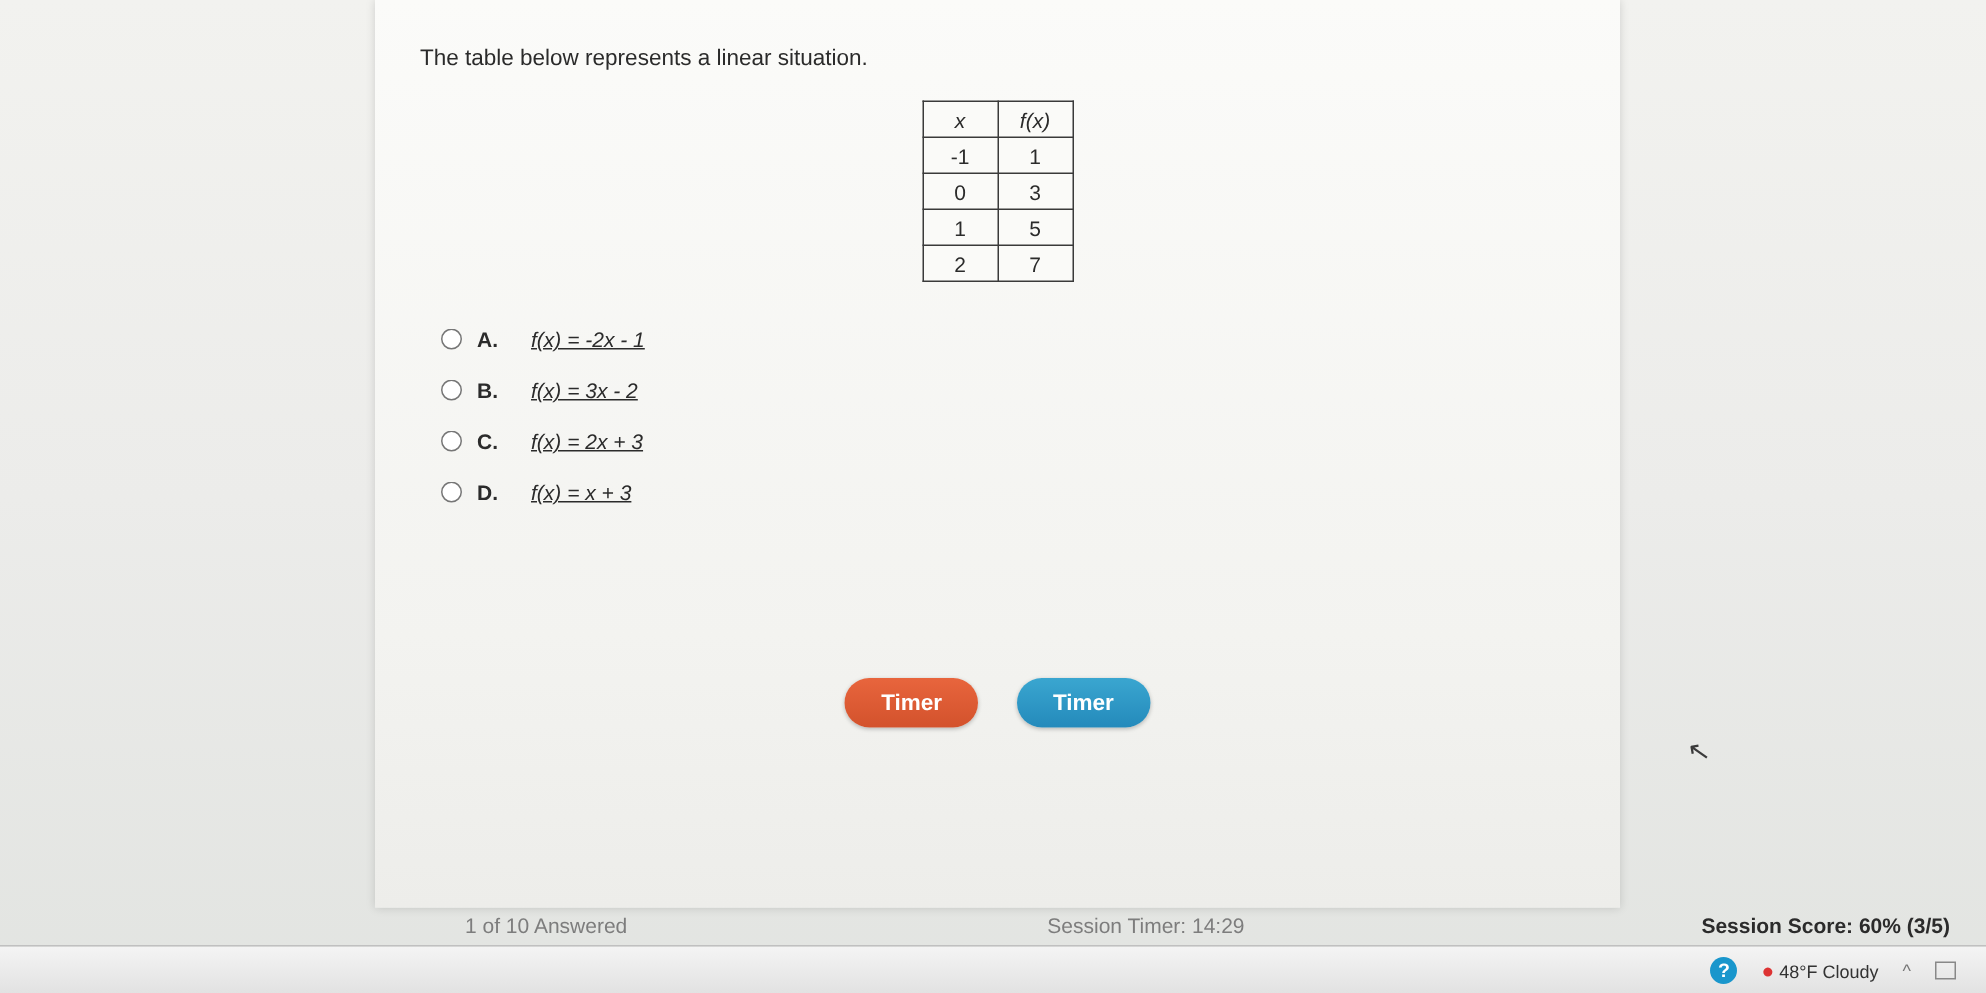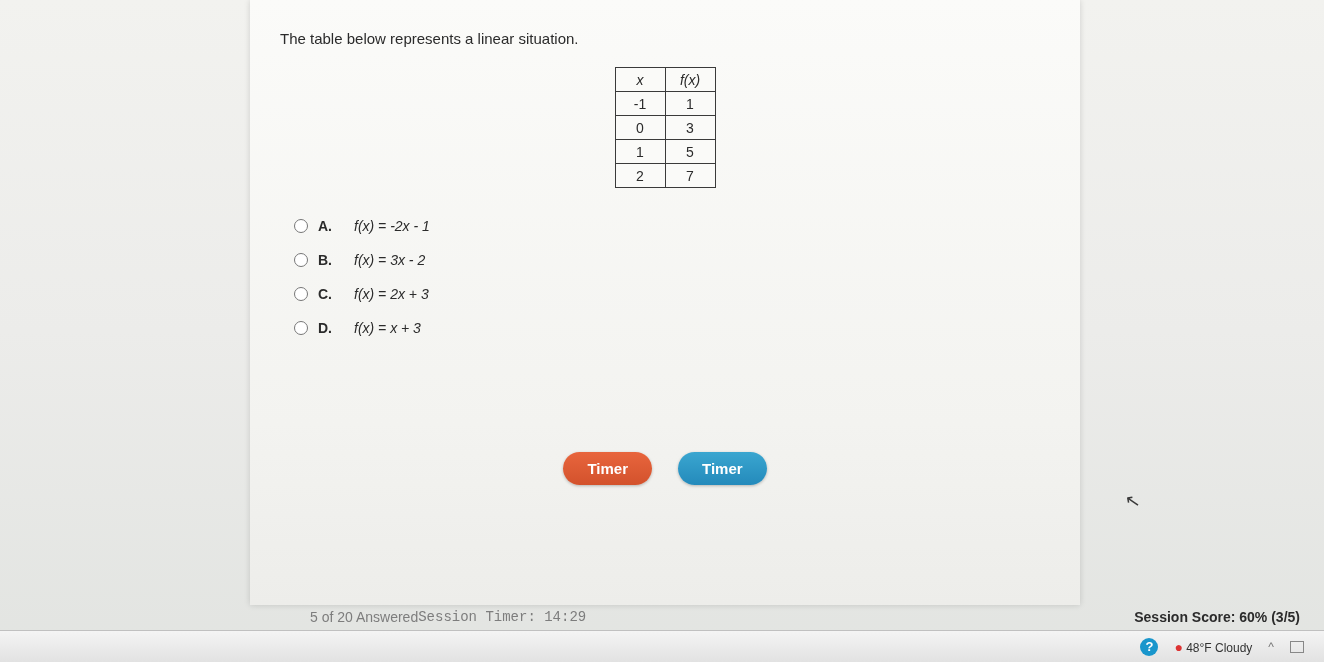--- a/index.html
+++ b/index.html
@@ -44,21 +44,21 @@
     display: flex;
     align-items: center;
     margin-bottom: 18px;
     font-size: 14px;
   }
   .choice-row input[type=radio]{
     width: 14px; height: 14px; margin-right: 10px;
     accent-color: #888;
   }
   .choice-letter { font-weight: bold; margin-right: 18px; min-width: 18px; }
-  .choice-text { font-style: italic; }
+  .choice-text { font-style: italic; text-decoration: underline; }
   .btn-row {
     position: absolute;
     left: 0; right: 0;
     bottom: 120px;
     display: flex;
     justify-content: center;
     gap: 26px;
   }
   .btn {
     border: none;
@@ -85,21 +85,21 @@
     left: 250px;
     bottom: 32px;
     width: 1050px;
     height: 26px;
     display: flex;
     align-items: center;
     font-size: 14px;
     color: #5a5a5a;
   }
   .status-answered { margin-left: 60px; color: #7d7d7d; }
-  .status-timer    { color: #7d7d7d; font-family: Liberation Mono, monospace; }
+  .status-timer    { margin-left: 280px; color: #7d7d7d; }
   .status-score    { margin-left: auto; font-weight: bold; color: #2b2b2b; }
   .taskbar {
     position: absolute;
     left: 0; right: 0; bottom: 0;
     height: 32px;
     background: linear-gradient(180deg,#f4f4f4,#e2e2e2);
     border-top: 1px solid #c0c0c0;
     display: flex;
     align-items: center;
     justify-content: flex-end;
@@ -179,21 +179,21 @@
     <div class="btn-row">
       <button class="btn btn-reset">Timer</button>
       <button class="btn btn-submit">Timer</button>
     </div>
 
   </div>
 
   <div class="cursor-arrow">↖</div>
 
   <div class="status-bar">
-    <span class="status-answered">5 of 20 Answered</span>
+    <span class="status-answered">1 of 10 Answered</span>
     <span class="status-timer">Session Timer: 14:29</span>
     <span class="status-score">Session Score: 60% (3/5)</span>
   </div>
 
   <div class="taskbar">
     <span class="help-icon">?</span>
     <span>
       <span class="alert-dot">●</span>
       <span>48°F Cloudy</span>
     </span>

